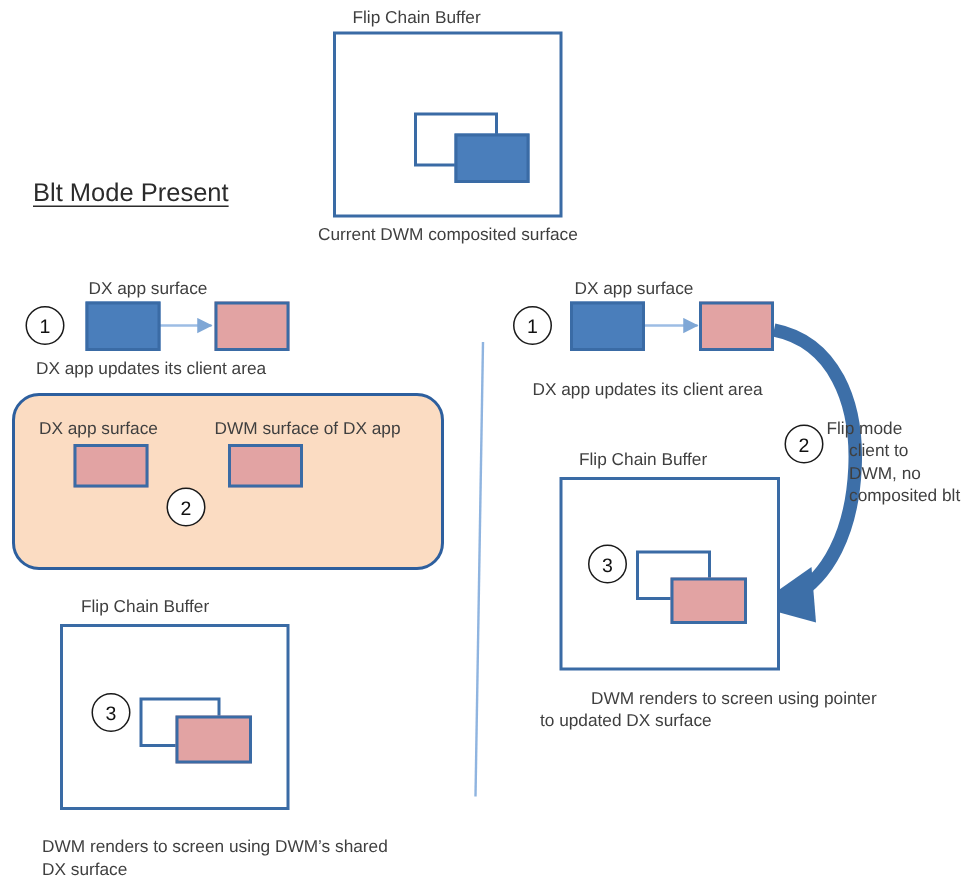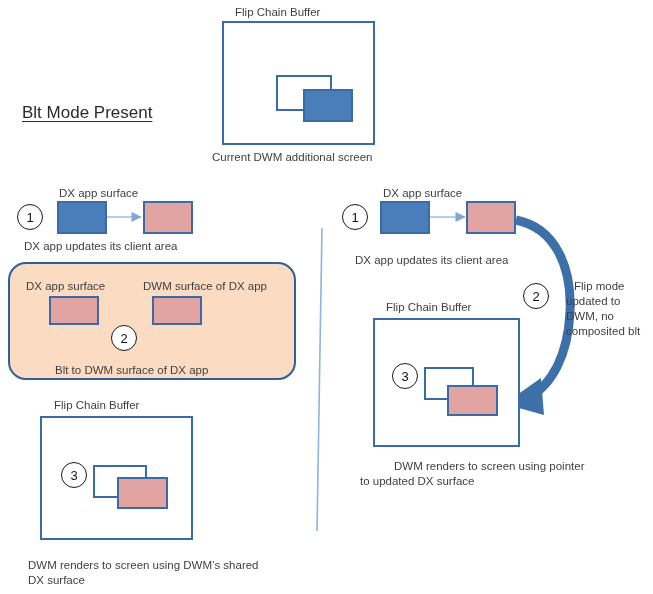--- a/index.html
+++ b/index.html
@@ -63,23 +63,23 @@
     </g>
   </svg>
 
   <div class="label" style="left:235px;top:5px;">Flip Chain Buffer</div>
 
   <div class="buffer" style="left:222px;top:21px;width:153px;height:124px;"></div>
 
   <div class="win blank" style="left:276px;top:75px;width:56px;height:36px;"></div>
   <div class="win blue" style="left:303px;top:89px;width:50px;height:33px;"></div>
 
-  <div class="label" style="left:212px;top:150px;">Current DWM additional screen</div>
+  <div class="label" style="left:212px;top:150px;">Current DWM composited surface</div>
 
-  <div class="heading" style="left:22px;top:103px;">Blt Mode Present</div>
+  <div class="heading" style="left:22px;top:119px;">Blt Mode Present</div>
 
 
   <div class="label" style="left:59px;top:186px;">DX app surface</div>
 
   <div class="step" style="left:17px;top:204px;">1</div>
 
   <div class="win blue" style="left:57px;top:201px;width:50px;height:33px;"></div>
 
   <div class="win pink" style="left:143px;top:201px;width:50px;height:33px;"></div>
 
@@ -90,21 +90,20 @@
   <div class="label" style="left:26px;top:279px;">DX app surface</div>
 
   <div class="label" style="left:143px;top:279px;">DWM surface of DX app</div>
 
   <div class="win pink" style="left:49px;top:296px;width:50px;height:29px;"></div>
 
   <div class="win pink" style="left:152px;top:296px;width:50px;height:29px;"></div>
 
   <div class="step" style="left:111px;top:325px;">2</div>
 
-  <div class="label" style="left:55px;top:363px;">Blt to DWM surface of DX app</div>
 
   <div class="label" style="left:54px;top:398px;">Flip Chain Buffer</div>
 
   <div class="buffer" style="left:40px;top:416px;width:153px;height:124px;"></div>
 
   <div class="step" style="left:61px;top:462px;">3</div>
 
   <div class="win blank" style="left:93px;top:465px;width:54px;height:33px;"></div>
 
   <div class="win pink" style="left:117px;top:477px;width:51px;height:32px;"></div>
@@ -117,22 +116,22 @@
   <div class="step" style="left:342px;top:204px;">1</div>
 
   <div class="win blue" style="left:380px;top:201px;width:50px;height:33px;"></div>
 
   <div class="win pink" style="left:466px;top:201px;width:50px;height:33px;"></div>
 
   <div class="label" style="left:355px;top:253px;">DX app updates its client area</div>
 
   <div class="step" style="left:523px;top:283px;">2</div>
 
-  <div class="label" style="left:574px;top:279px;">Flip mode</div>
-  <div class="label" style="left:566px;top:294px;">updated to</div>
+  <div class="label" style="left:551px;top:279px;">Flip mode</div>
+  <div class="label" style="left:566px;top:294px;">client to</div>
   <div class="label" style="left:566px;top:309px;">DWM, no</div>
   <div class="label" style="left:566px;top:324px;">composited blt</div>
 
   <div class="label" style="left:386px;top:300px;">Flip Chain Buffer</div>
 
   <div class="buffer" style="left:373px;top:318px;width:147px;height:129px;"></div>
 
   <div class="step" style="left:392px;top:363px;">3</div>
 
   <div class="win blank" style="left:424px;top:367px;width:50px;height:33px;"></div>

